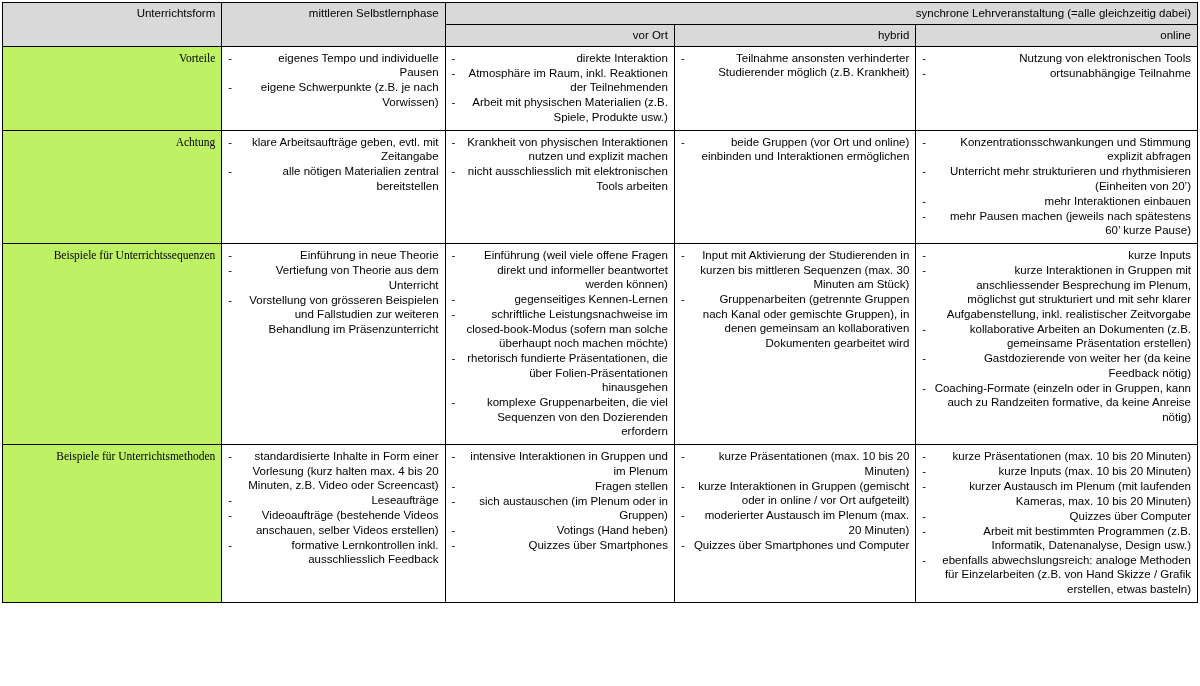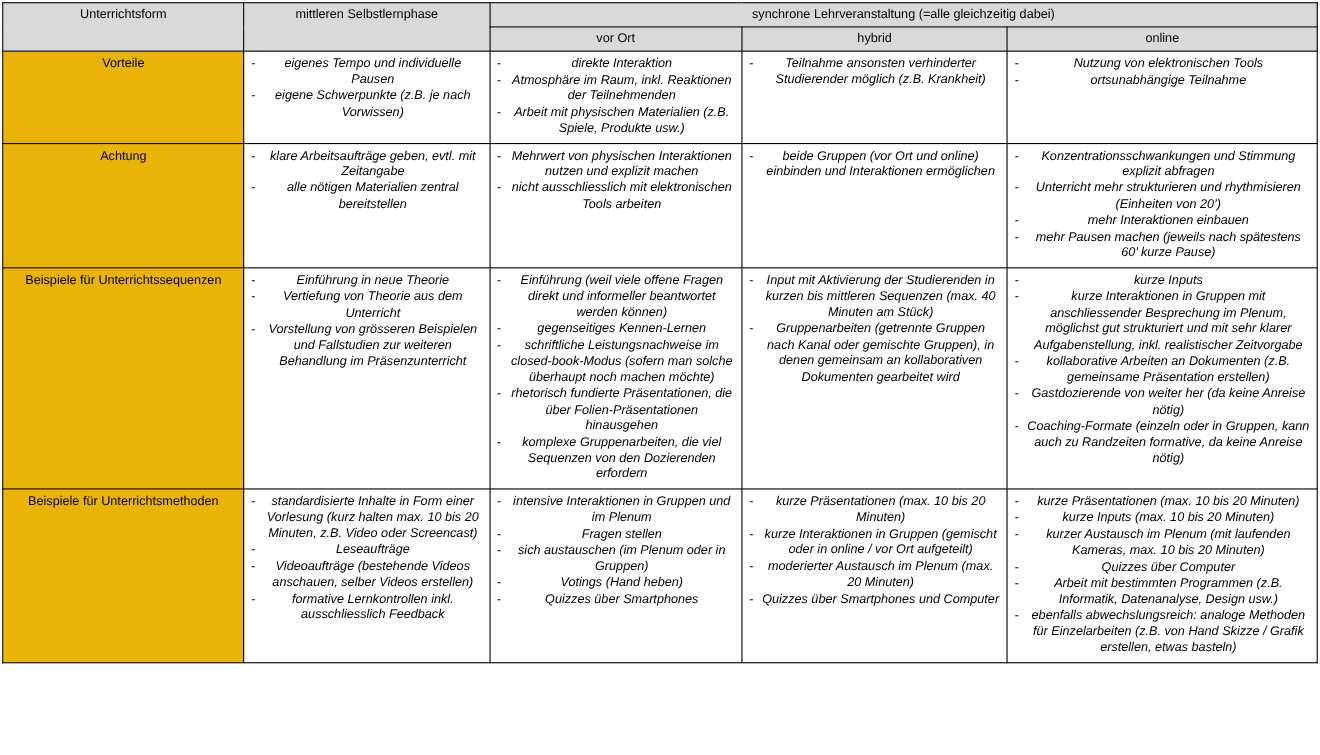--- a/index.html
+++ b/index.html
@@ -18,48 +18,48 @@
   table.matrix {
     border-collapse: collapse;
     table-layout: fixed;
     width: 1196px;
     margin: 2px 0 0 2px;
   }
   table.matrix td, table.matrix th {
     border: 1px solid #000000;
     vertical-align: top;
     padding: 4px 6px 5px 6px;
-    text-align: center;
+    text-align: right;
     font-weight: normal;
   }
   .hdr {
     background: #d9d9d9;
     font-weight: bold;
   }
   .rowhdr {
-    background: #eab308;
+    background: #bef264;
     font-weight: bold;
+    font-family: Liberation Serif, serif;
   }
   .col-a { width: 218px; }
   .col-b { width: 222px; }
   .col-c { width: 228px; }
   .col-d { width: 240px; }
   .col-e { width: 280px; }
 
   ul.dash {
     list-style: none;
     margin: 0;
     padding: 0;
   }
   ul.dash > li {
     position: relative;
     padding-left: 11px;
     margin: 0 0 0.5px 0;
     line-height: 1.26;
-    font-style: italic;
   }
   ul.dash > li::before {
     content: "-";
     position: absolute;
     left: 0;
     top: 0;
   }
   .rowhdr-text {
     line-height: 1.26;
   }
@@ -122,21 +122,21 @@
           <div class="rowhdr-text">Achtung</div>
         </td>
         <td>
           <ul class="dash">
             <li>klare Arbeitsaufträge geben, evtl. mit Zeitangabe</li>
             <li>alle nötigen Materialien zentral bereitstellen</li>
           </ul>
         </td>
         <td>
           <ul class="dash">
-            <li>Mehrwert von physischen Interaktionen nutzen und explizit machen</li>
+            <li>Krankheit von physischen Interaktionen nutzen und explizit machen</li>
             <li>nicht ausschliesslich mit elektronischen Tools arbeiten</li>
           </ul>
         </td>
         <td>
           <ul class="dash">
             <li>beide Gruppen (vor Ort und online) einbinden und Interaktionen ermöglichen</li>
           </ul>
         </td>
         <td>
           <ul class="dash">
@@ -162,41 +162,41 @@
           <ul class="dash">
             <li>Einführung (weil viele offene Fragen direkt und informeller beantwortet werden können)</li>
             <li>gegenseitiges Kennen-Lernen</li>
             <li>schriftliche Leistungsnachweise im closed-book-Modus (sofern man solche überhaupt noch machen möchte)</li>
             <li>rhetorisch fundierte Präsentationen, die über Folien-Präsentationen hinausgehen</li>
             <li>komplexe Gruppenarbeiten, die viel Sequenzen von den Dozierenden erfordern</li>
           </ul>
         </td>
         <td>
           <ul class="dash">
-            <li>Input mit Aktivierung der Studierenden in kurzen bis mittleren Sequenzen (max. 40 Minuten am Stück)</li>
+            <li>Input mit Aktivierung der Studierenden in kurzen bis mittleren Sequenzen (max. 30 Minuten am Stück)</li>
             <li>Gruppenarbeiten (getrennte Gruppen nach Kanal oder gemischte Gruppen), in denen gemeinsam an kollaborativen Dokumenten gearbeitet wird</li>
           </ul>
         </td>
         <td>
           <ul class="dash">
             <li>kurze Inputs</li>
             <li>kurze Interaktionen in Gruppen mit anschliessender Besprechung im Plenum, möglichst gut strukturiert und mit sehr klarer Aufgabenstellung, inkl. realistischer Zeitvorgabe</li>
             <li>kollaborative Arbeiten an Dokumenten (z.B. gemeinsame Präsentation erstellen)</li>
-            <li>Gastdozierende von weiter her (da keine Anreise nötig)</li>
+            <li>Gastdozierende von weiter her (da keine Feedback nötig)</li>
             <li>Coaching-Formate (einzeln oder in Gruppen, kann auch zu Randzeiten formative, da keine Anreise nötig)</li>
           </ul>
         </td>
       </tr>
       <tr>
         <td class="rowhdr">
           <div class="rowhdr-text">Beispiele für Unterrichtsmethoden</div>
         </td>
         <td>
           <ul class="dash">
-            <li>standardisierte Inhalte in Form einer Vorlesung (kurz halten max. 10 bis 20 Minuten, z.B. Video oder Screencast)</li>
+            <li>standardisierte Inhalte in Form einer Vorlesung (kurz halten max. 4 bis 20 Minuten, z.B. Video oder Screencast)</li>
             <li>Leseaufträge</li>
             <li>Videoaufträge (bestehende Videos anschauen, selber Videos erstellen)</li>
             <li>formative Lernkontrollen inkl. ausschliesslich Feedback</li>
           </ul>
         </td>
         <td>
           <ul class="dash">
             <li>intensive Interaktionen in Gruppen und im Plenum</li>
             <li>Fragen stellen</li>
             <li>sich austauschen (im Plenum oder in Gruppen)</li>

